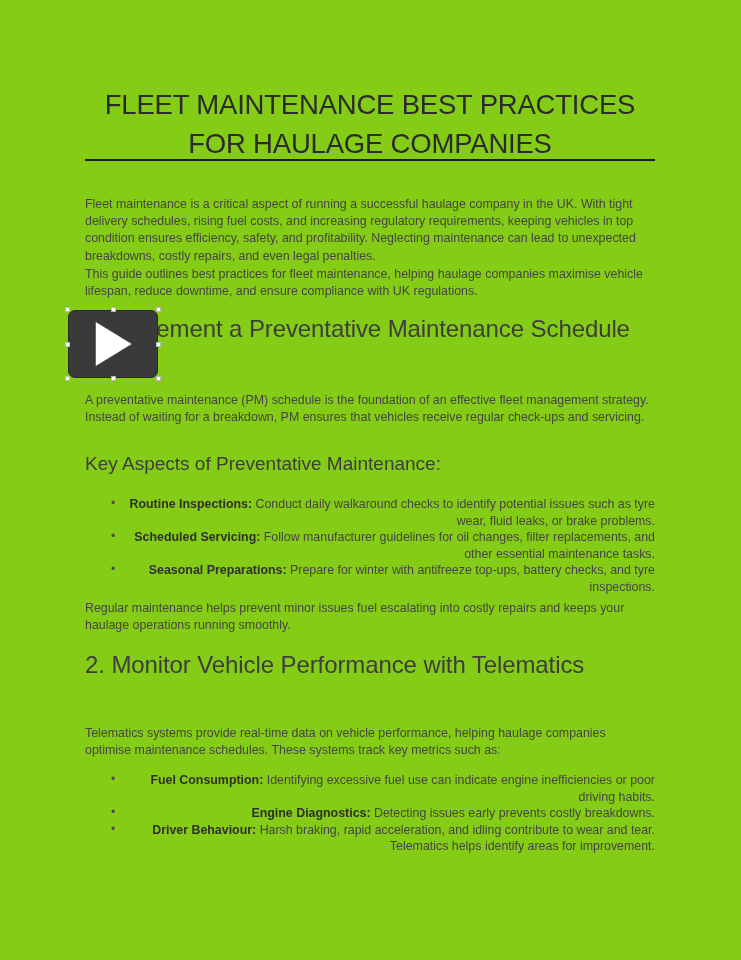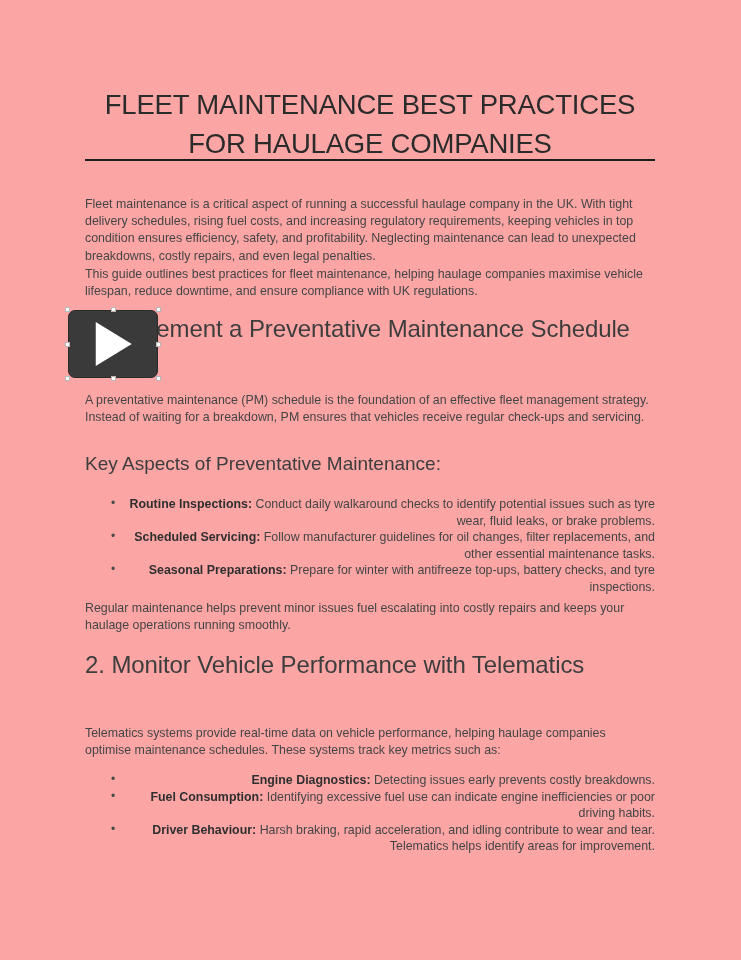--- a/index.html
+++ b/index.html
@@ -12,21 +12,21 @@
     height: 960px;
     position: relative;
     overflow: hidden;
     font-family: "Liberation Sans", sans-serif;
     -webkit-font-smoothing: antialiased;
   }
 
   .page {
     position: absolute;
     inset: 0;
-    background: #fca5a5;
+    background: #84cc16;
     padding-left: 48px;
   }
 
   
   .doc-title {
     position: absolute;
     left: 85px;
     top: 85px;
     width: 570px;
     text-align: center;
@@ -196,23 +196,23 @@
   </ul>
 
   <div class="body-para" style="top:600px;">Regular maintenance helps prevent minor issues fuel escalating into costly repairs and keeps your haulage operations running smoothly.</div>
 
   <div class="h-section" style="top:648px;">2. Monitor Vehicle Performance with Telematics</div>
 
   <div class="body-para" style="top:725px;">Telematics systems provide real-time data on vehicle performance, helping haulage companies optimise maintenance schedules. These systems track key metrics such as:</div>
 
   <ul class="bullet-list" style="top:772px;">
     <li class="bullet-item">
+      <span class="lead-in">Fuel Consumption:</span><span> Identifying excessive fuel use can indicate engine inefficiencies or poor driving habits.</span>
+    </li>
+    <li class="bullet-item">
       <span class="lead-in">Engine Diagnostics:</span><span> Detecting issues early prevents costly breakdowns.</span>
     </li>
     <li class="bullet-item">
-      <span class="lead-in">Fuel Consumption:</span><span> Identifying excessive fuel use can indicate engine inefficiencies or poor driving habits.</span>
-    </li>
-    <li class="bullet-item">
       <span class="lead-in">Driver Behaviour:</span><span> Harsh braking, rapid acceleration, and idling contribute to wear and tear. Telematics helps identify areas for improvement.</span>
     </li>
   </ul>
 
 </div>
 
 </body></html>

